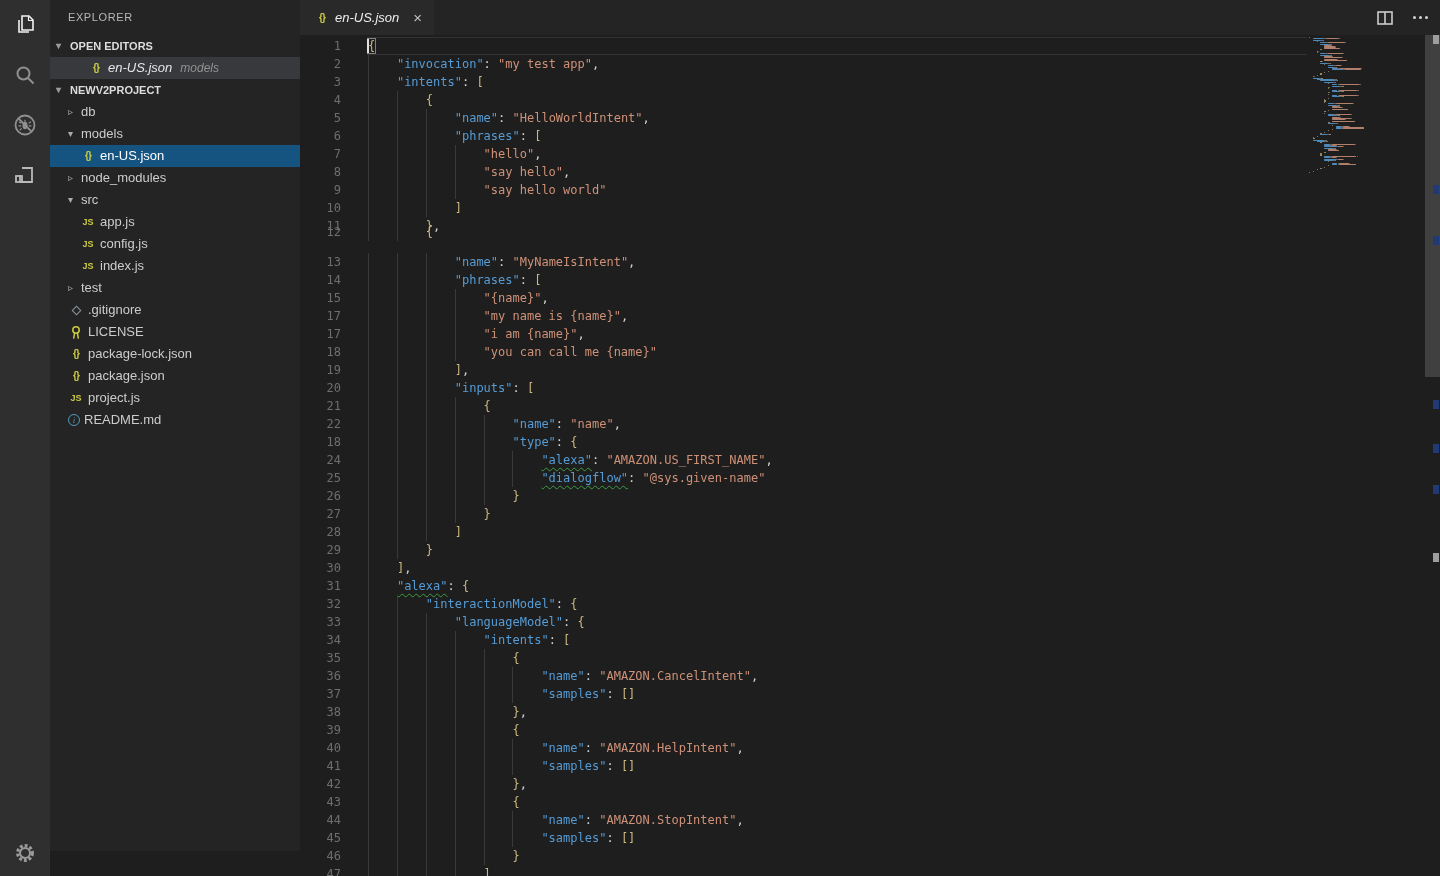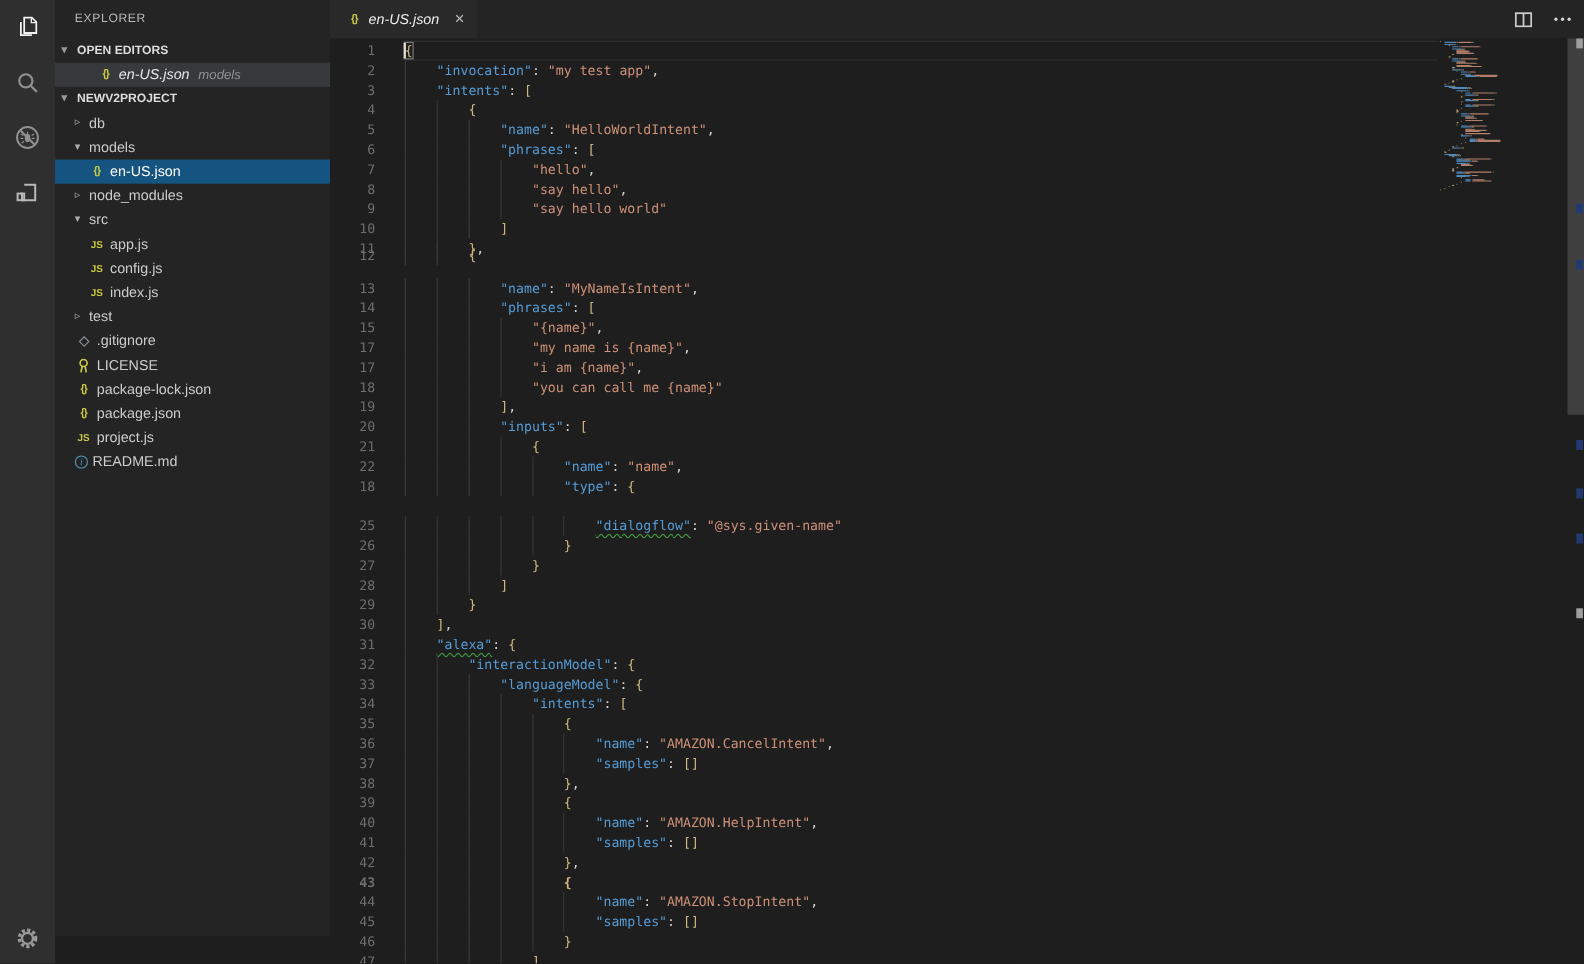--- a/index.html
+++ b/index.html
@@ -386,20 +386,30 @@
           </div>
           <div class="code-line" style="top: 398px;">
             <span class="guide" style="left: 68px;"></span>
             <span class="guide" style="left: 96.8984px;"></span>
             <span class="guide" style="left: 125.797px;"></span>
             <span class="guide" style="left: 154.695px;"></span>
             <span class="guide" style="left: 183.594px;"></span>
             <span class="lineno">18</span>
             <span class="code">                    <span class="tk-key">"type"</span><span class="tk-punc">: </span><span class="tk-brace">{</span></span>
           </div>
+          <div class="code-line" style="top: 416px;">
+            <span class="guide" style="left: 68px;"></span>
+            <span class="guide" style="left: 96.8984px;"></span>
+            <span class="guide" style="left: 125.797px;"></span>
+            <span class="guide" style="left: 154.695px;"></span>
+            <span class="guide" style="left: 183.594px;"></span>
+            <span class="guide" style="left: 212.492px;"></span>
+            <span class="lineno">24</span>
+            <span class="code">                        <span class="tk-key squig">"alexa"</span><span class="tk-punc">: </span><span class="tk-str">"AMAZON.US_FIRST_NAME"</span><span class="tk-punc">,</span></span>
+          </div>
           <div class="code-line" style="top: 434px;">
             <span class="guide" style="left: 68px;"></span>
             <span class="guide" style="left: 96.8984px;"></span>
             <span class="guide" style="left: 125.797px;"></span>
             <span class="guide" style="left: 154.695px;"></span>
             <span class="guide" style="left: 183.594px;"></span>
             <span class="guide" style="left: 212.492px;"></span>
             <span class="lineno">25</span>
             <span class="code">                        <span class="tk-key squig">"dialogflow"</span><span class="tk-punc">: </span><span class="tk-str">"@sys.given-name"</span></span>
           </div>
@@ -533,21 +543,21 @@
           </div>
           <div class="code-line" style="top: 740px;">
             <span class="guide" style="left: 68px;"></span>
             <span class="guide" style="left: 96.8984px;"></span>
             <span class="guide" style="left: 125.797px;"></span>
             <span class="guide" style="left: 154.695px;"></span>
             <span class="guide" style="left: 183.594px;"></span>
             <span class="lineno">42</span>
             <span class="code">                    <span class="tk-brace">}</span><span class="tk-punc">,</span></span>
           </div>
-          <div class="code-line" style="top: 758px; font-weight: bold;">
+          <div class="code-line" style="top: 758px;">
             <span class="guide" style="left: 68px;"></span>
             <span class="guide" style="left: 96.8984px;"></span>
             <span class="guide" style="left: 125.797px;"></span>
             <span class="guide" style="left: 154.695px;"></span>
             <span class="guide" style="left: 183.594px;"></span>
             <span class="lineno">43</span>
             <span class="code">                    <span class="tk-brace">{</span></span>
           </div>
           <div class="code-line" style="top: 776px;">
             <span class="guide" style="left: 68px;"></span>

